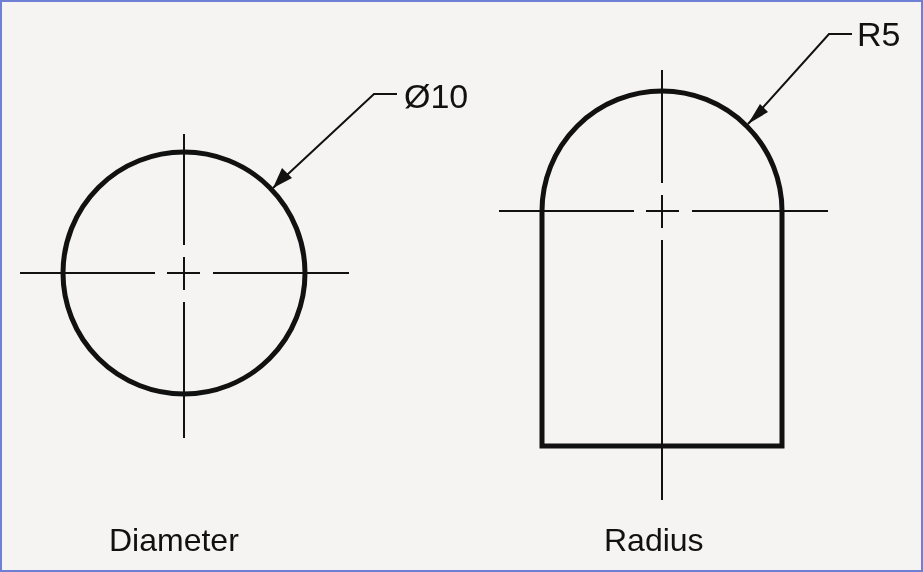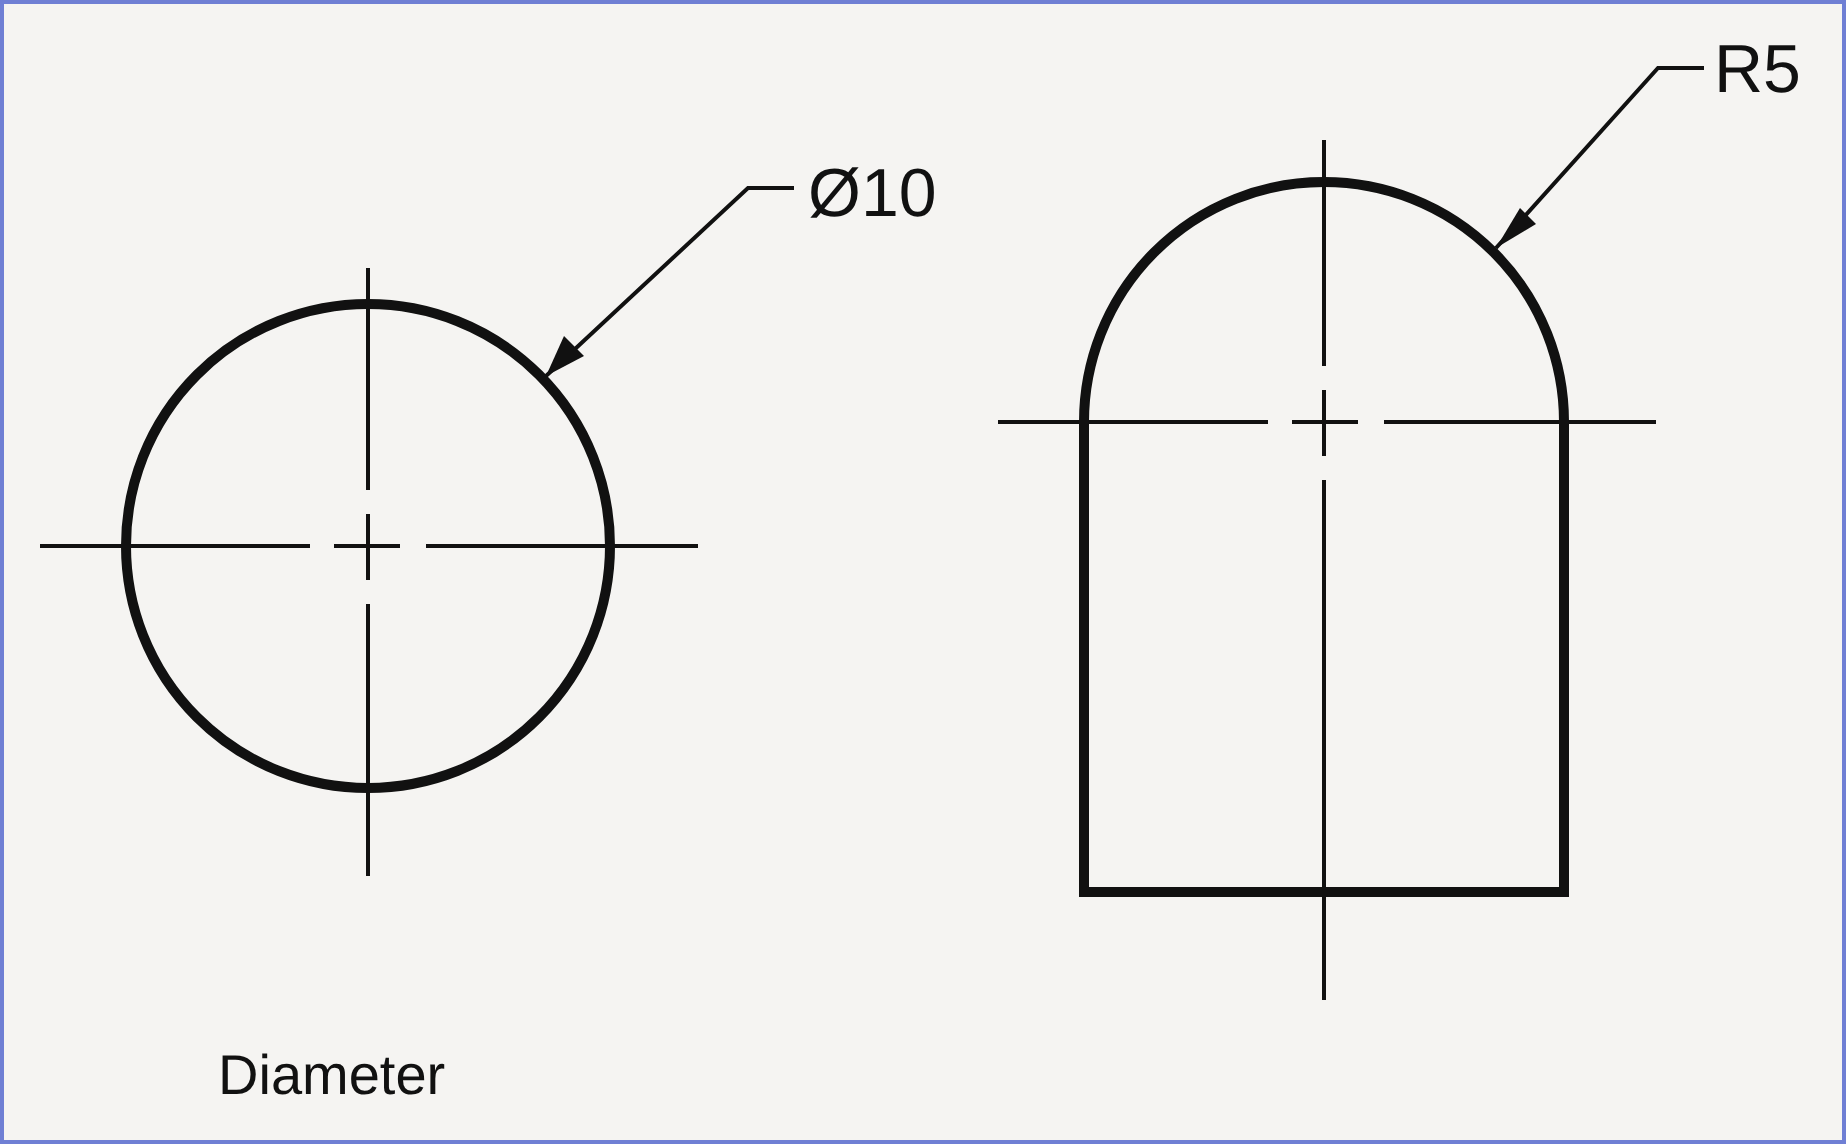--- a/index.html
+++ b/index.html
@@ -5,21 +5,21 @@
   html, body { margin: 0; padding: 0; }
   body { width: 923px; height: 572px; overflow: hidden; background: #f5f4f2; }
   .frame {
     position: absolute; left: 0; top: 0; width: 923px; height: 572px;
     box-sizing: border-box; border: 2px solid #6f7fd4; background: #f5f4f2;
   }
   svg { position: absolute; left: 0; top: 0; }
   .lbl { font-family: "Liberation Sans", sans-serif; fill: #111; }
   .caption {
     position: absolute; font-family: "Liberation Sans", sans-serif;
-    font-size: 28px; color: #111; white-space: nowrap;
+    font-size: 32px; color: #111; white-space: nowrap;
   }
 </style>
 </head>
 <body>
 
 <div class="frame">
   <svg width="923" height="572" viewBox="0 0 923 572">
 
     <g>
       <circle cx="182" cy="271" r="121" fill="none" stroke="#111" stroke-width="5"></circle>
@@ -58,13 +58,14 @@
         <polyline points="746,122 827,32 850,32" fill="none" stroke="#111" stroke-width="2"></polyline>
         <polygon points="746,122 758,102 766,110" fill="#111"></polygon>
       </g>
     </g>
 
     <text class="lbl" x="402" y="106" font-size="34">Ø10</text>
     <text class="lbl" x="855" y="44" font-size="34">R5</text>
   </svg>
 
   <div class="caption" style="left:107px; top:520px;">Diameter</div>
+  <div class="caption" style="left:602px; top:520px;">Radius</div>
 </div>
 
 </body></html>

